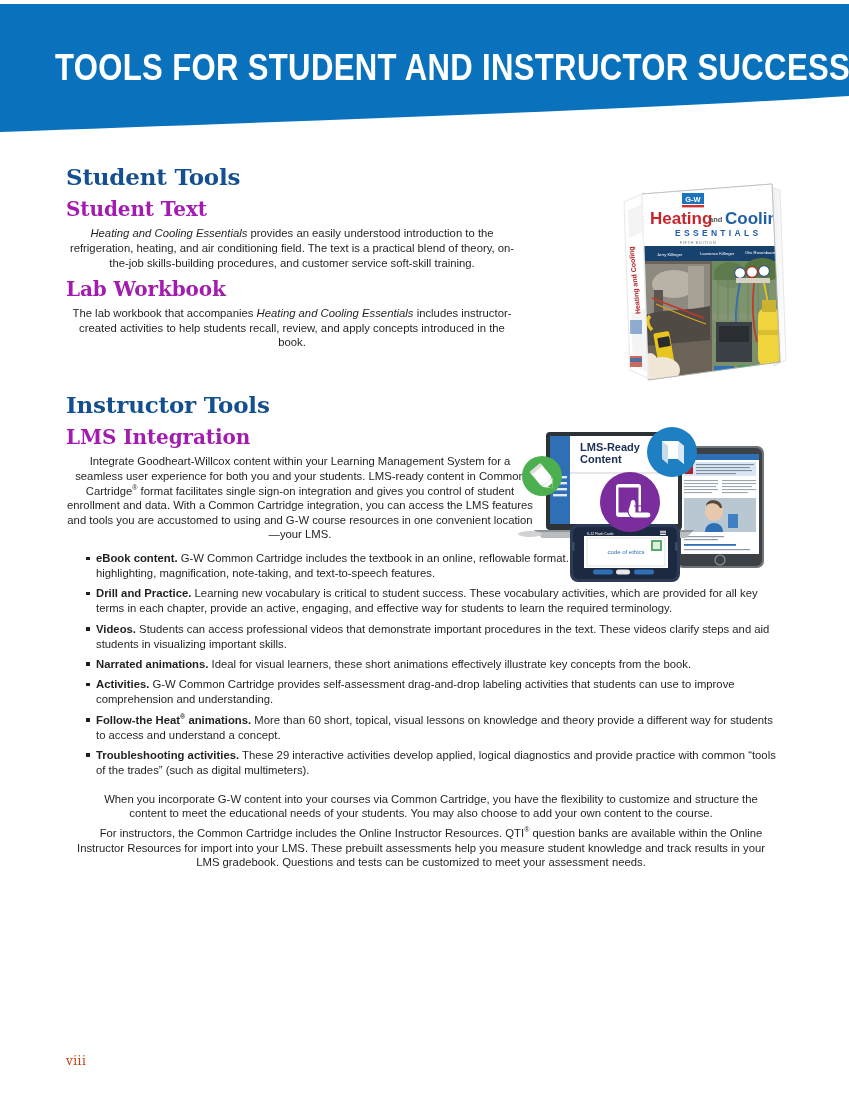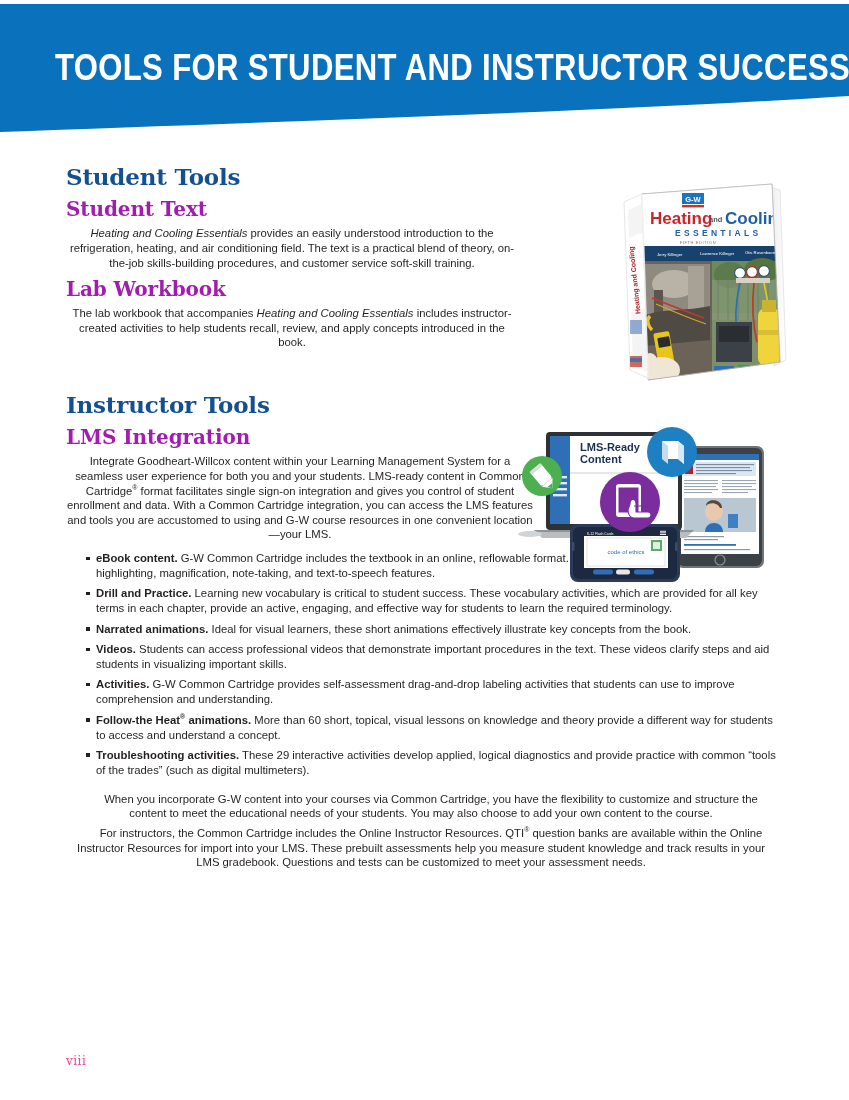--- a/index.html
+++ b/index.html
@@ -81,21 +81,21 @@
     width:3.6px; height:3.6px; background:#231f20;
   }
 
   .closing{ margin-top:14px; }
   .closing p{ margin-bottom:0px; }
 
   
   .folio{
     position:absolute; left:66px; top:1050px;
     font-family:"DejaVu Serif", serif;
-    font-size:12px; color:#ec4899;
+    font-size:12px; color:#c2410c;
     letter-spacing:0.5px;
   }
 
   
   .book-art{ position:absolute; left:612px; top:176px; width:180px; height:212px; }
   .book-art svg{ display:block; }
 
   
   .device-art{ position:absolute; left:508px; top:414px; width:280px; height:172px; }
   .device-art svg{ display:block; }
@@ -136,26 +136,26 @@
         <span class="bd">eBook content.</span><span> G-W Common Cartridge includes the textbook in an online, reflowable format. The eBook is interactive, with highlighting, magnification, note-taking, and text-to-speech features.</span>
       </li>
 
       <li>
         <span class="sq"></span>
         <span class="bd">Drill and Practice.</span><span> Learning new vocabulary is critical to student success. These vocabulary activities, which are provided for all key terms in each chapter, provide an active, engaging, and effective way for students to learn the required terminology.</span>
       </li>
 
       <li>
         <span class="sq"></span>
+        <span class="bd">Videos.</span><span> Students can access professional videos that demonstrate important procedures in the text. These videos clarify steps and aid students in visualizing important skills.</span>
+      </li>
+
+      <li>
+        <span class="sq"></span>
         <span class="bd">Narrated animations.</span><span> Ideal for visual learners, these short animations effectively illustrate key concepts from the book.</span>
-      </li>
-
-      <li>
-        <span class="sq"></span>
-        <span class="bd">Videos.</span><span> Students can access professional videos that demonstrate important procedures in the text. These videos clarify steps and aid students in visualizing important skills.</span>
       </li>
 
       <li>
         <span class="sq"></span>
         <span class="bd">Activities.</span><span> G-W Common Cartridge provides self-assessment drag-and-drop labeling activities that students can use to improve comprehension and understanding.</span>
       </li>
 
       <li>
         <span class="sq"></span>
         <span class="bd">Follow-the Heat</span><sup class="reg bd">®</sup><span class="bd"> animations.</span><span> More than 60 short, topical, visual lessons on knowledge and theory provide a different way for students to access and understand a concept.</span>

